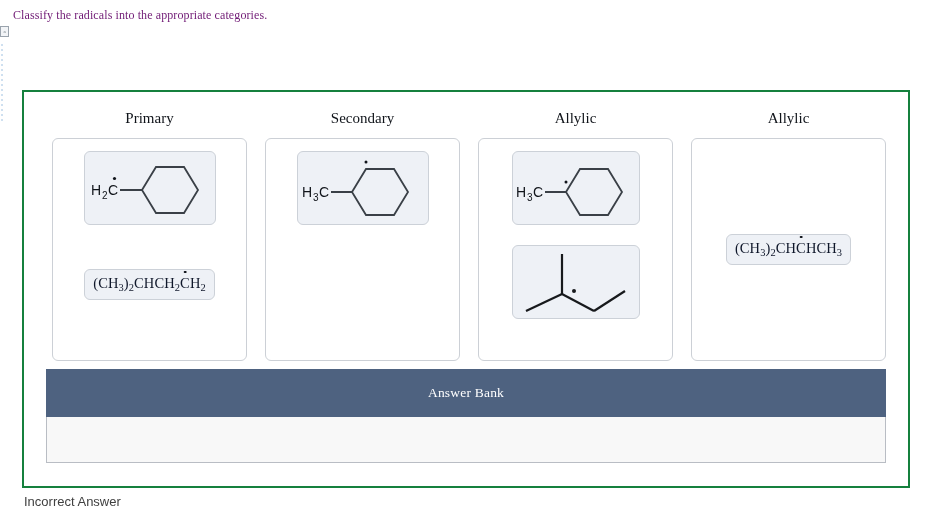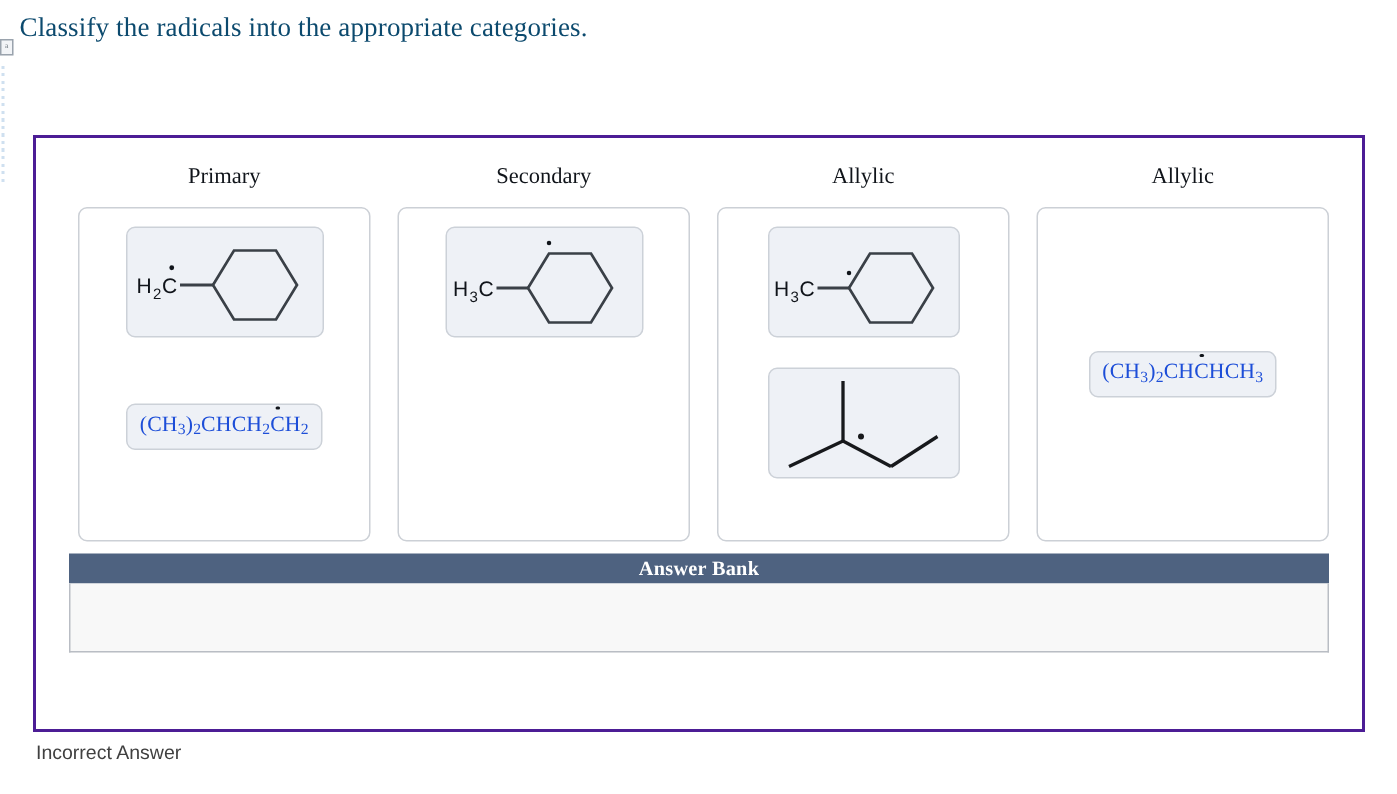--- a/index.html
+++ b/index.html
@@ -33,32 +33,32 @@
     left: 1px; top: 44px;
     width: 2px; height: 78px;
     background: repeating-linear-gradient(to bottom,
       #cfe0f0 0px, #cfe0f0 2px, #ffffff 2px, #ffffff 5px);
   }
 
   
   #question-prompt {
     position: absolute;
     left: 13px; top: 8px;
-    font-size: 18px;
-    color: #0c4a6e;
+    font-size: 12px;
+    color: #701a75;
     letter-spacing: 0.1px;
     white-space: nowrap;
   }
 
   
   #exercise-panel {
     position: absolute;
     left: 22px; top: 90px;
     width: 888px; height: 398px;
-    border: 2px solid #4c1d95;
+    border: 2px solid #15803d;
     box-sizing: border-box;
     background: #ffffff;
   }
 
   
   #category-row {
     position: absolute;
     left: 28px; top: 18px;
     width: 834px;
     display: flex;
@@ -106,21 +106,21 @@
   .tile-struct {
     width: 132px;
     height: 74px;
   }
   .tile-struct.wide {
     width: 128px;
   }
   .tile-formula {
     padding: 5px 8px 6px 8px;
     font-size: 14.5px;
-    color: #1d4ed8;
+    color: #0f172a;
     white-space: nowrap;
     letter-spacing: 0.1px;
   }
   .tile-spacer-sm { height: 20px; }
   .tile-spacer-lg { height: 44px; }
 
   sub { font-size: 0.72em; vertical-align: -0.25em; }
 
   
   .rad {
@@ -138,25 +138,25 @@
     background: #10141a;
   }
 
   
   #answer-bank {
     position: absolute;
     left: 22px; top: 277px;
     width: 840px;
   }
   #answer-bank-header {
-    height: 20px;
+    height: 48px;
     background: #4e6280;
     color: #ffffff;
     font-size: 13.5px;
-    font-weight: bold;
+    font-weight: normal;
     display: flex;
     align-items: center;
     justify-content: center;
     letter-spacing: 0.2px;
   }
   #answer-bank-body {
     height: 46px;
     background: #f8f8f8;
     border: 1px solid #b9bdc4;
     border-top: none;

